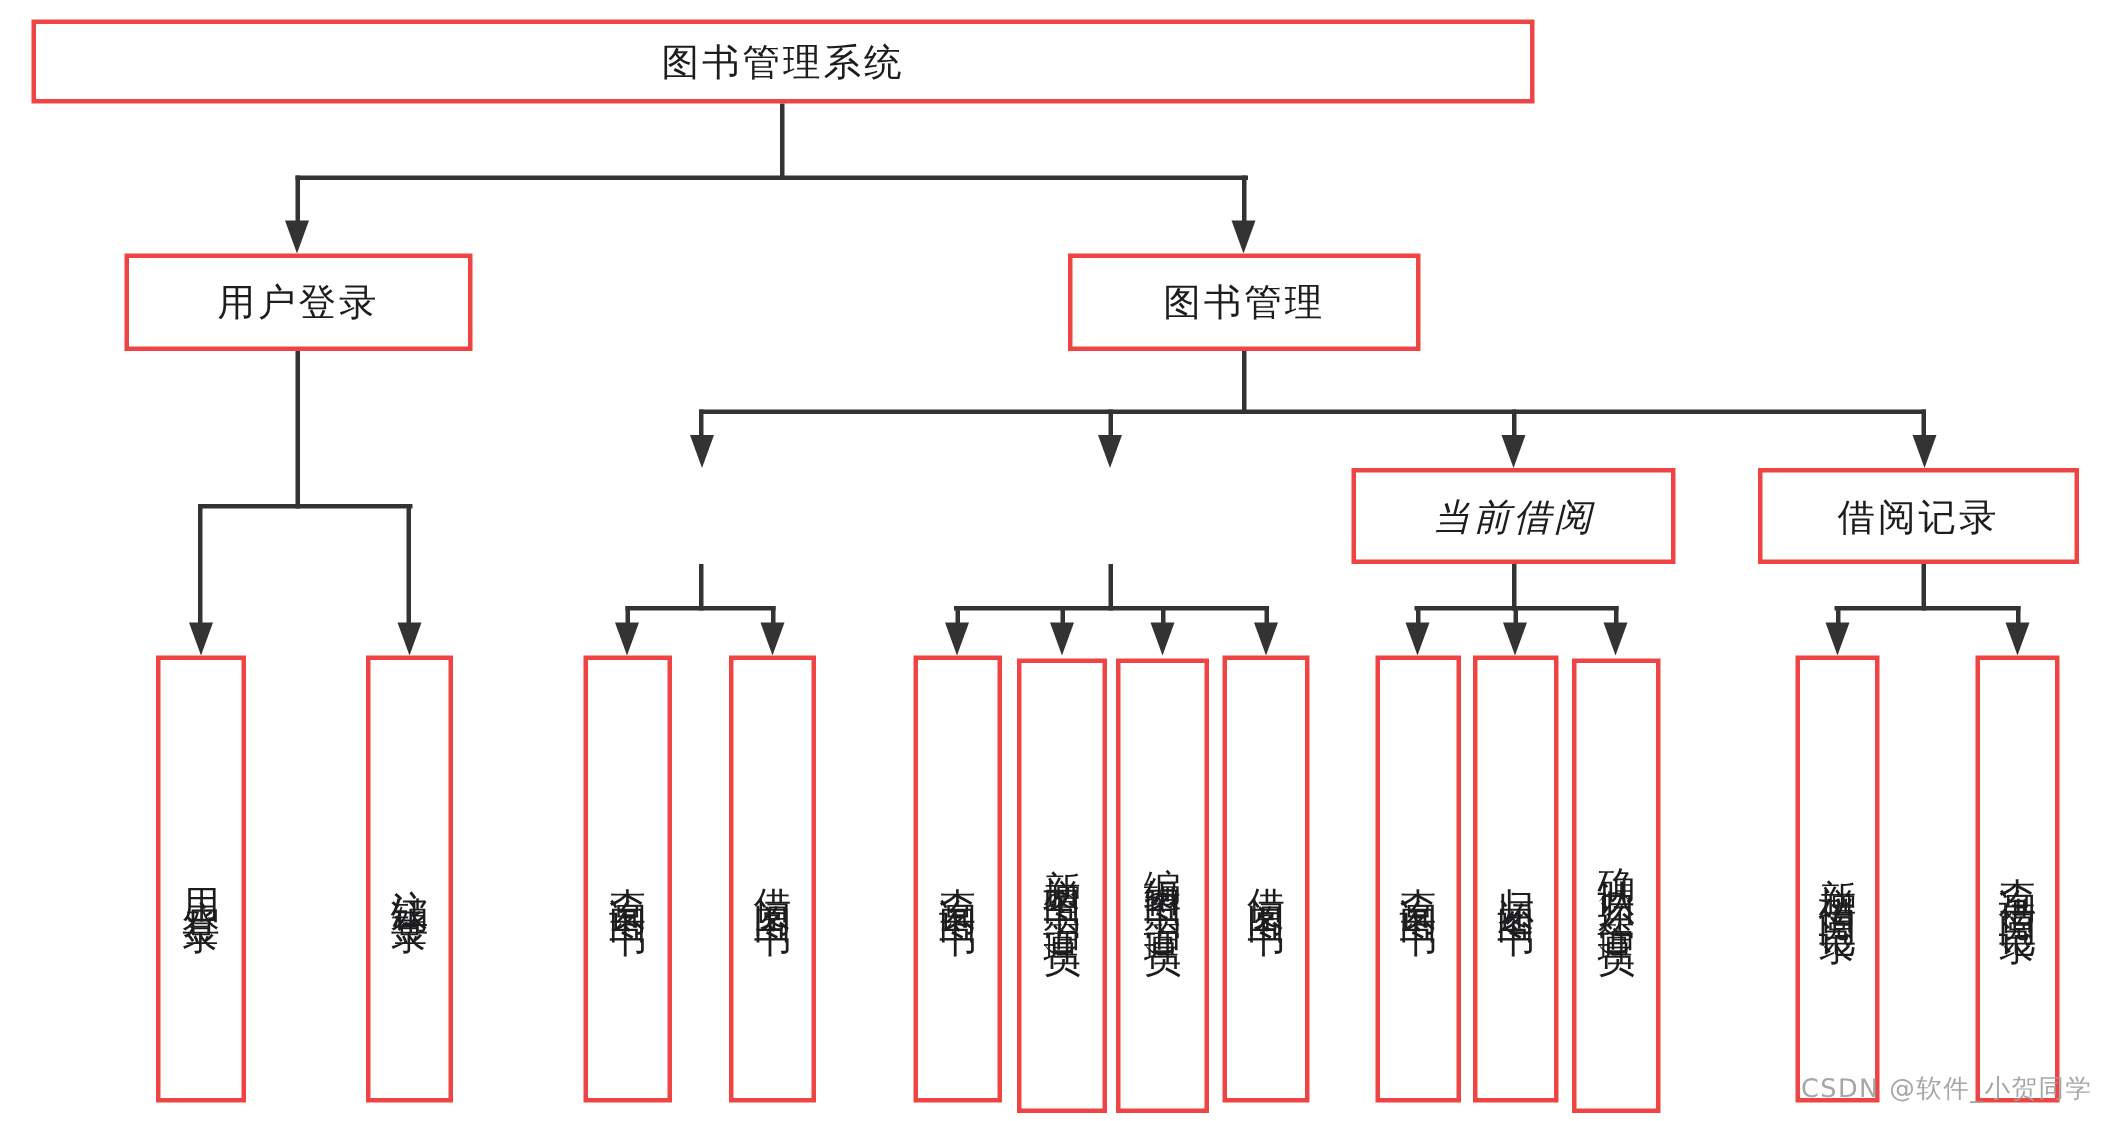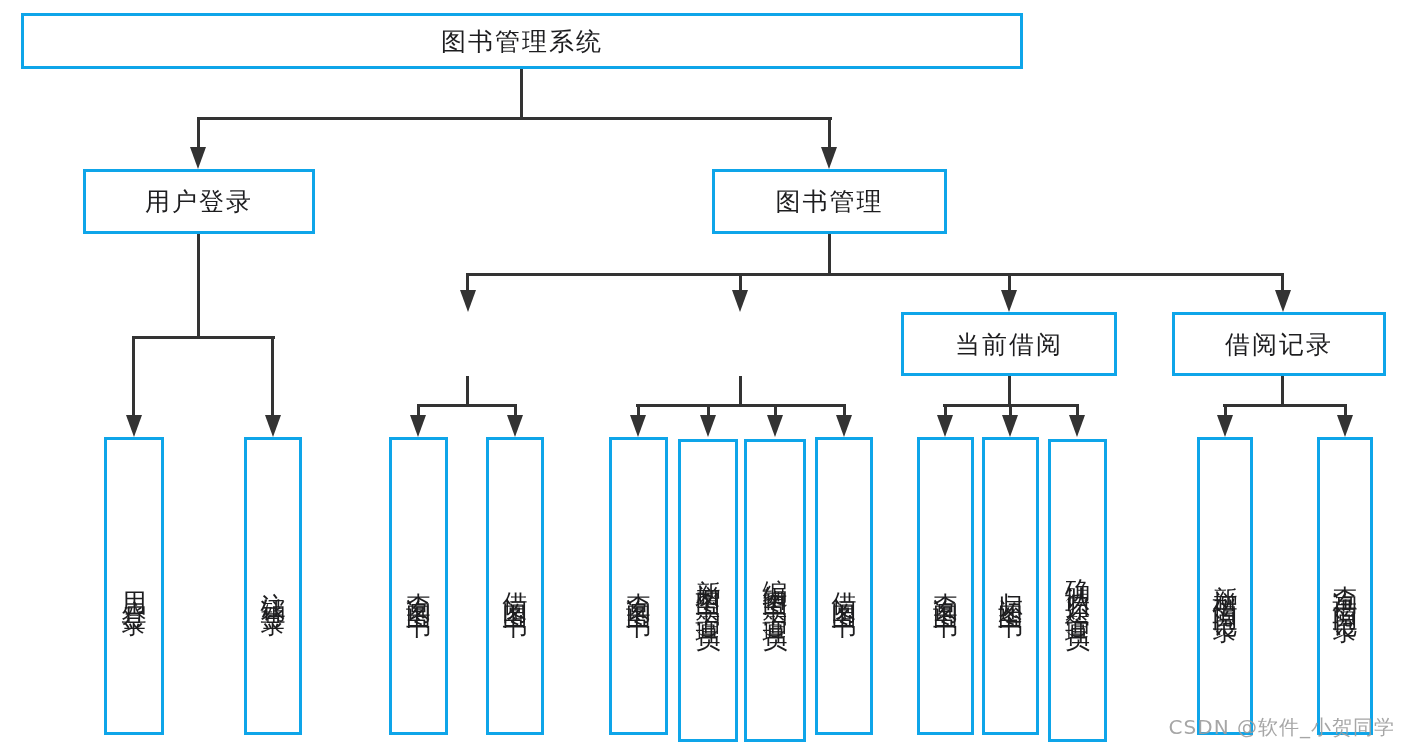--- a/index.html
+++ b/index.html
@@ -7,21 +7,21 @@
   body { font-family: "DejaVu Sans", "Liberation Sans", sans-serif; }
   #canvas {
     position: relative;
     width: 1405px;
     height: 747px;
     background: #ffffff;
     overflow: hidden;
   }
   .box {
     position: absolute;
-    border: 3px solid #0ea5e9;
+    border: 3px solid #ef4444;
     background: #ffffff;
     display: flex;
     align-items: center;
     justify-content: center;
     color: #1d1d1f;
     font-size: 25px;
     letter-spacing: 2px;
     white-space: nowrap;
   }
   .vbox .lbl {
@@ -48,21 +48,21 @@
     border-left: 8px solid transparent;
     border-right: 8px solid transparent;
     border-top: 22px solid #333333;
   }
   .watermark {
     position: absolute;
     left: 1020px;
     top: 714px;
     width: 375px;
     text-align: right;
-    font-size: 20px;
+    font-size: 17px;
     color: rgba(158,158,158,0.92);
     letter-spacing: 1px;
     z-index: 10;
     white-space: nowrap;
   }
 </style>
 </head>
 <body>
 
 <div id="canvas">
@@ -130,21 +130,21 @@
     <span>图书管理系统</span>
   </div>
 
   <div class="box" style="left:83px; top:169px; width:232px; height:65px;">
     <span>用户登录</span>
   </div>
   <div class="box" style="left:712px; top:169px; width:235px; height:65px;">
     <span>图书管理</span>
   </div>
 
-  <div class="box" style="left:901px; top:312px; width:216px; height:64px;">
+  <div class="box" style="left:901px; top:312px; width:216px; height:64px;font-style:italic;">
     <span>当前借阅</span>
   </div>
   <div class="box" style="left:1172px; top:312px; width:214px; height:64px;">
     <span>借阅记录</span>
   </div>
 
   <div class="box vbox" style="left:104px; top:437px; width:60px; height:298px;">
     <span class="lbl">用户登录</span>
   </div>
   <div class="box vbox" style="left:244px; top:437px; width:58px; height:298px;">

